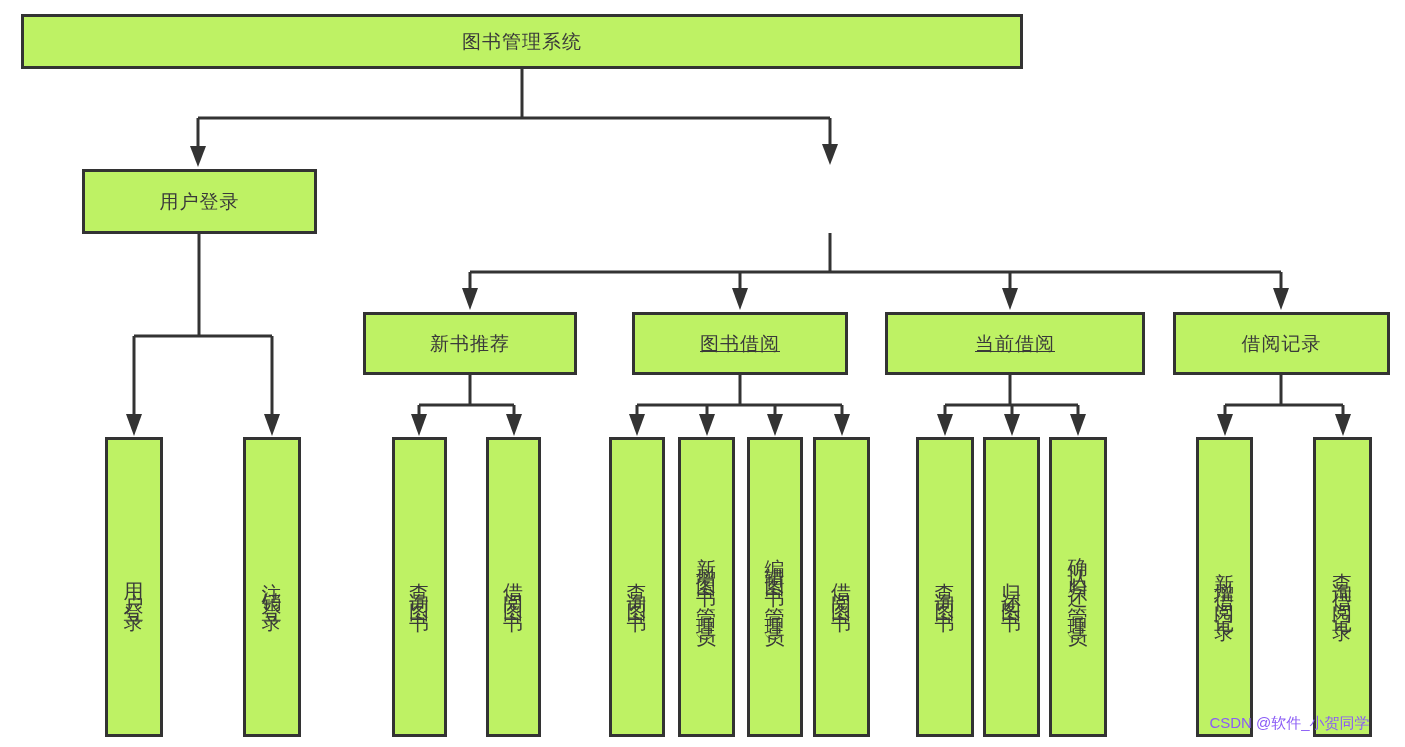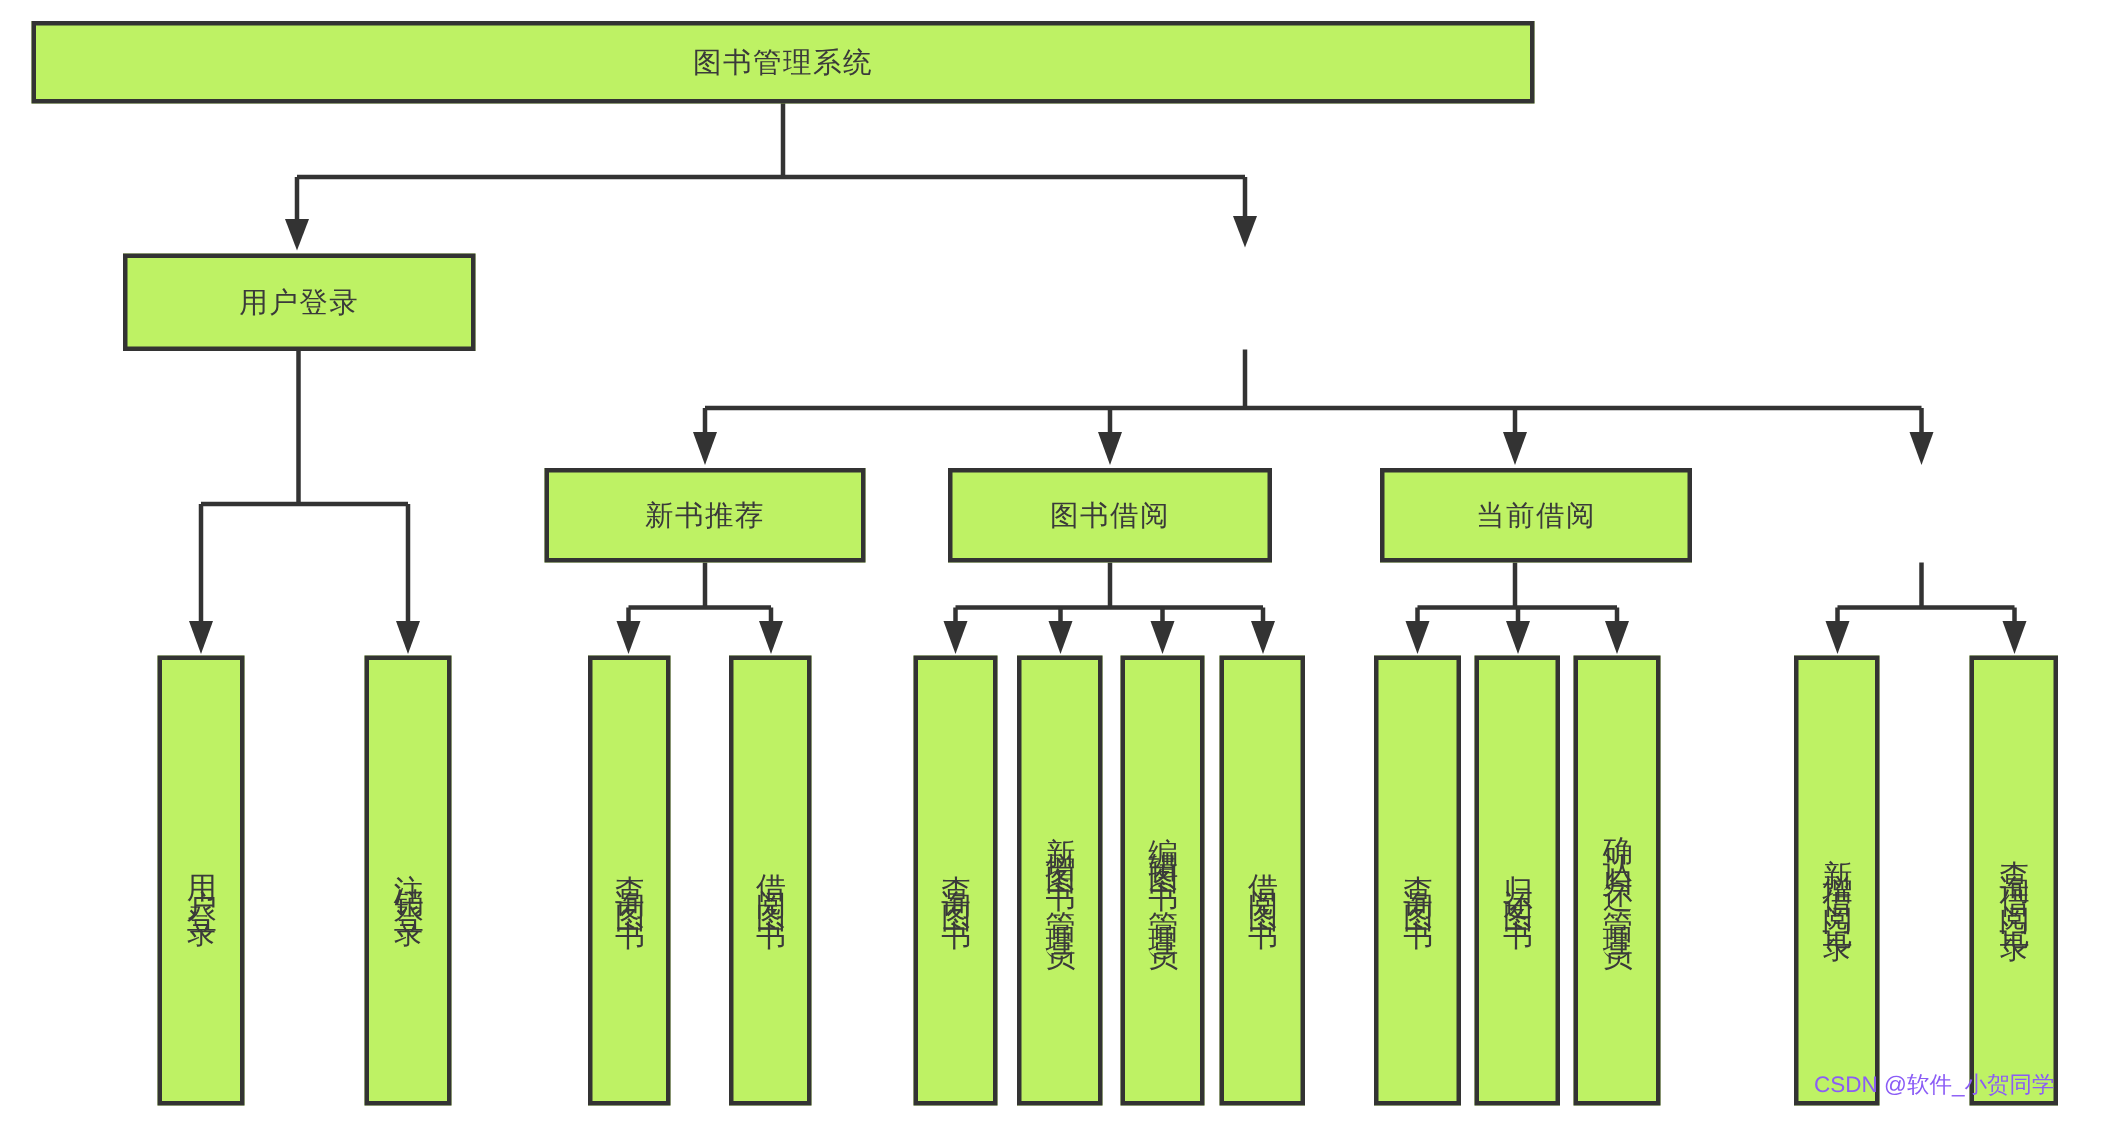--- a/index.html
+++ b/index.html
@@ -134,22 +134,23 @@
       <path d="M1343 405 V415"></path>
       <path d="M1335 414 H1351 L1343 436 Z" fill="#333333" stroke="none"></path>
     </g>
   </svg>
 
   <div class="node hnode" style="left:21px; top:14px; width:1002px; height:55px;">图书管理系统</div>
 
   <div class="node hnode" style="left:82px; top:169px; width:235px; height:65px;">用户登录</div>
 
   <div class="node hnode" style="left:363px; top:312px; width:214px; height:63px;">新书推荐</div>
-  <div class="node hnode" style="left:632px; top:312px; width:216px; height:63px;">图书借阅</div>
-  <div class="node hnode" style="left:920px; top:312px; width:208px; height:63px;">当前借阅</div>
+  <div class="node hnode" style="left:632px; top:312px; width:216px; height:63px;text-decoration:underline;">图书借阅</div>
+  <div class="node hnode" style="left:885px; top:312px; width:260px; height:63px;text-decoration:underline;">当前借阅</div>
+  <div class="node hnode" style="left:1173px; top:312px; width:217px; height:63px;">借阅记录</div>
 
   <div class="node vnode" style="left:105px; top:437px; width:58px; height:300px;">
     <span class="vtext">用户登录</span>
   </div>
   <div class="node vnode" style="left:243px; top:437px; width:58px; height:300px;">
     <span class="vtext">注销登录</span>
   </div>
 
   <div class="node vnode" style="left:392px; top:437px; width:55px; height:300px;">
     <span class="vtext">查询图书</span>

